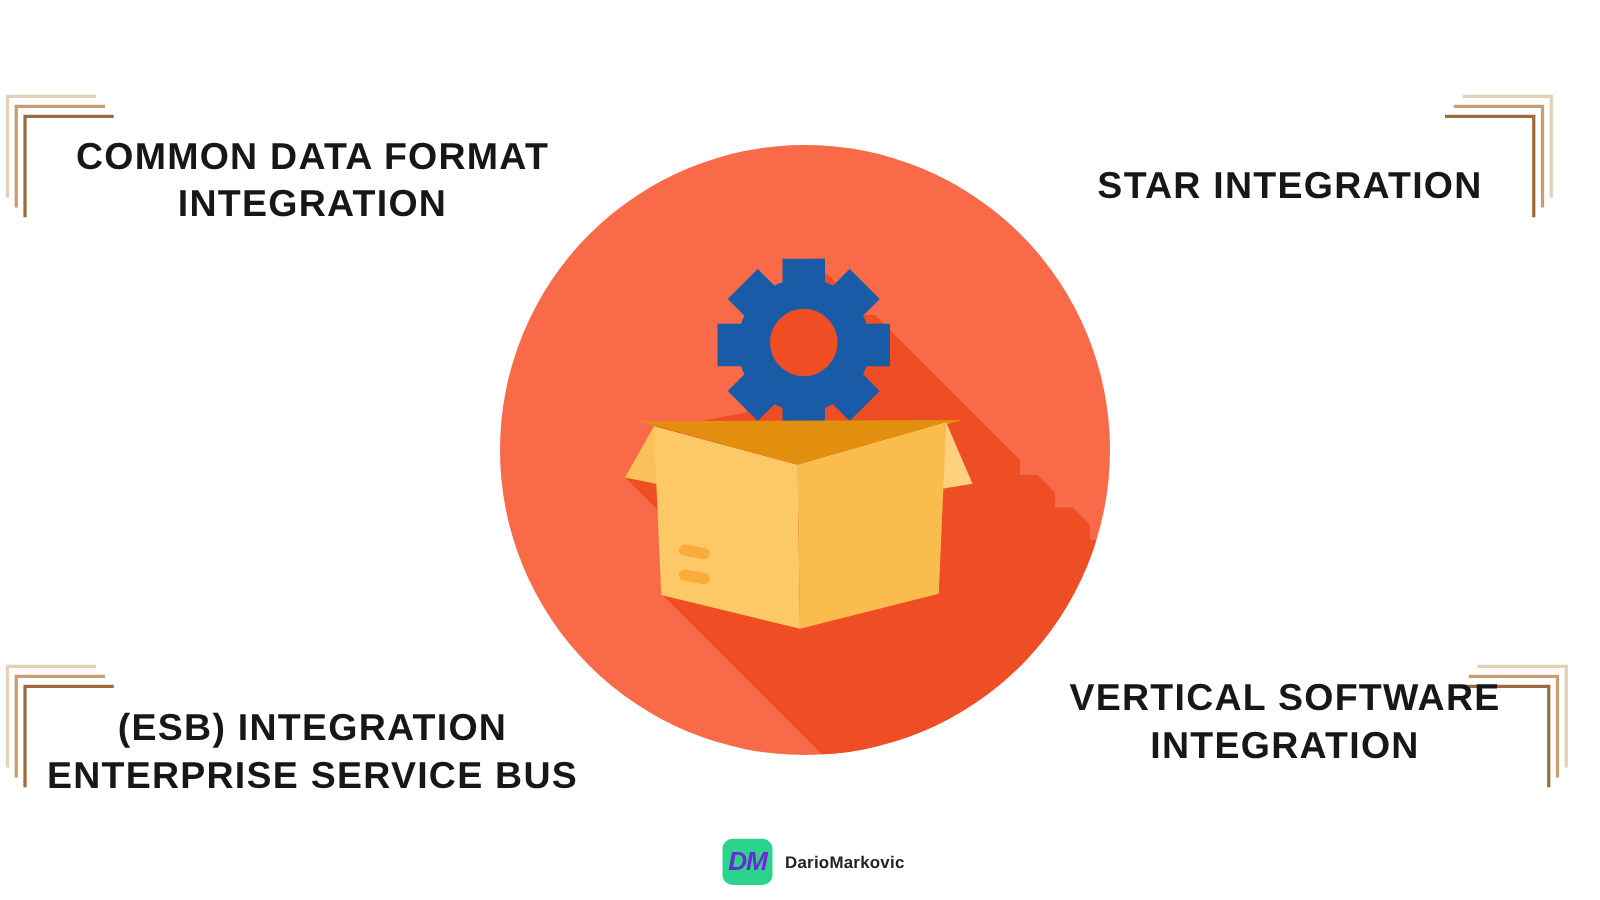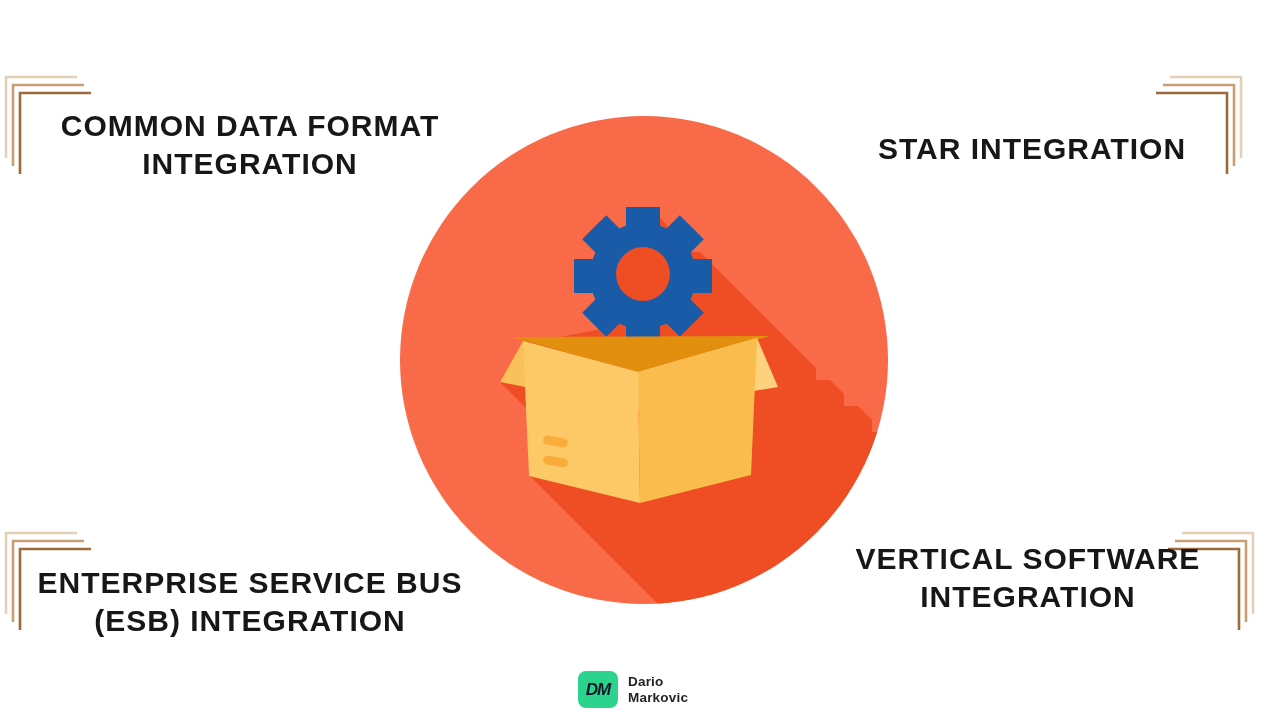--- a/index.html
+++ b/index.html
@@ -37,29 +37,28 @@
   }
   .brand-badge {
     width: 40px;
     height: 37px;
     border-radius: 8px;
     display: flex;
     align-items: center;
     justify-content: center;
   }
   .brand-monogram {
-    color: #0f172a;
+    color: #6d28d9;
     font-weight: 700;
     font-style: italic;
-    font-size: 17px;
+    font-size: 21px;
     letter-spacing: -1px;
   }
   .brand-name {
     display: flex;
-    flex-direction: column;
     justify-content: center;
     color: #232323;
     font-weight: 700;
     font-size: 13.5px;
     line-height: 15.5px;
     letter-spacing: 0.2px;
   }
 </style>
 </head>
 <body>
@@ -132,22 +131,22 @@
   <div class="label-block" style="left:10px; top:107px; width:480px;text-align:center;">
     <span>COMMON DATA FORMAT</span>
     <span>INTEGRATION</span>
   </div>
 
   <div class="label-block" style="left:812px; top:130px; width:440px;">
     <span>STAR INTEGRATION</span>
   </div>
 
   <div class="label-block" style="left:10px; top:564px; width:480px;">
+    <span>(ESB) INTEGRATION</span>
     <span>ENTERPRISE SERVICE BUS</span>
-    <span>(ESB) INTEGRATION</span>
   </div>
 
   <div class="label-block" style="left:808px; top:540px; width:440px;">
     <span>VERTICAL SOFTWARE</span>
     <span>INTEGRATION</span>
   </div>
 
   <div class="brand">
     <div class="brand-badge" style="background: rgb(43, 211, 140);">
       <span class="brand-monogram">DM</span>

